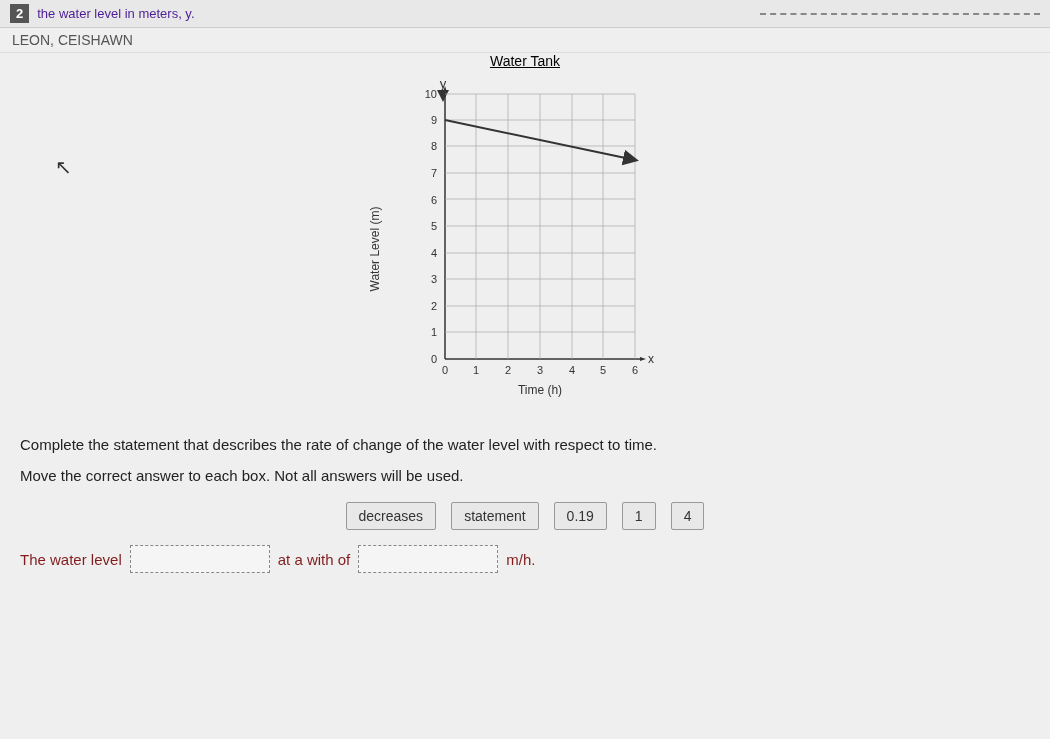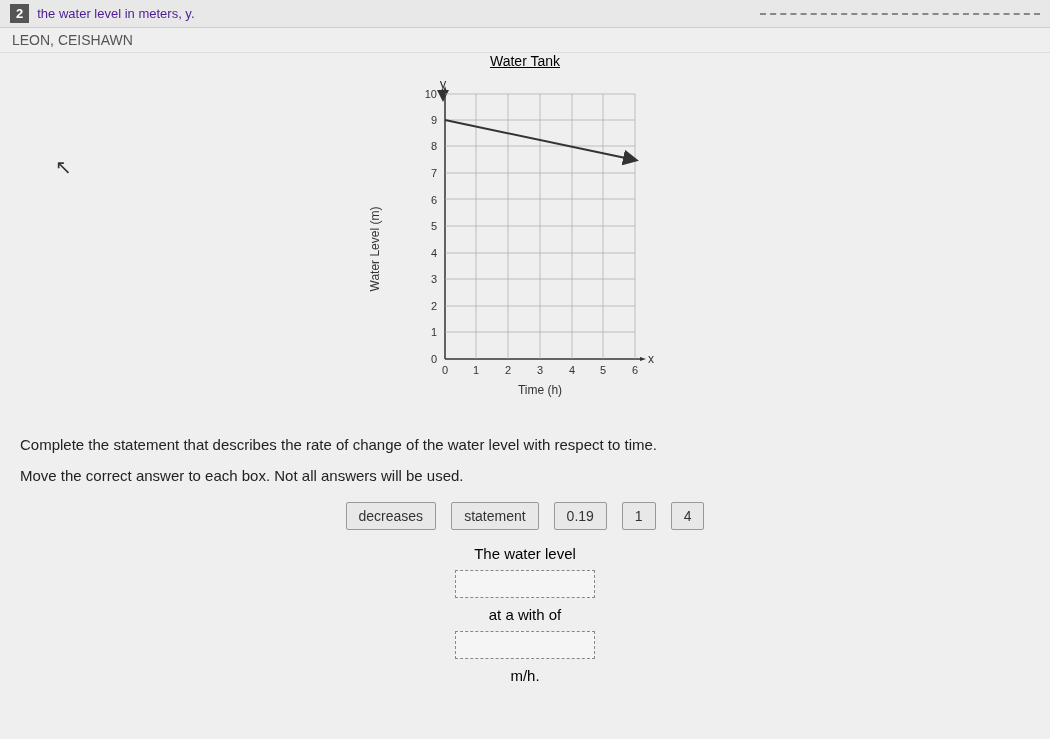--- a/index.html
+++ b/index.html
@@ -88,26 +88,26 @@
       border: 1px solid #999;
       background: #e8e8e8;
       padding: 5px 12px;
       font-size: 14px;
       color: #333;
       cursor: pointer;
       border-radius: 2px;
     }
     .fill-row {
       display: flex;
-      flex-direction: column;
+      flex-direction: row;
       align-items: center;
       gap: 8px;
       margin: 5px 20px;
       font-size: 15px;
-      color: #000000;
+      color: #7f1d1d;
     }
     .fill-box {
       border: 1.5px dashed #888;
       background: #f5f5f5;
       width: 140px;
       height: 28px;
       display: inline-block;
     }
     .cursor-arrow {
       position: absolute;

